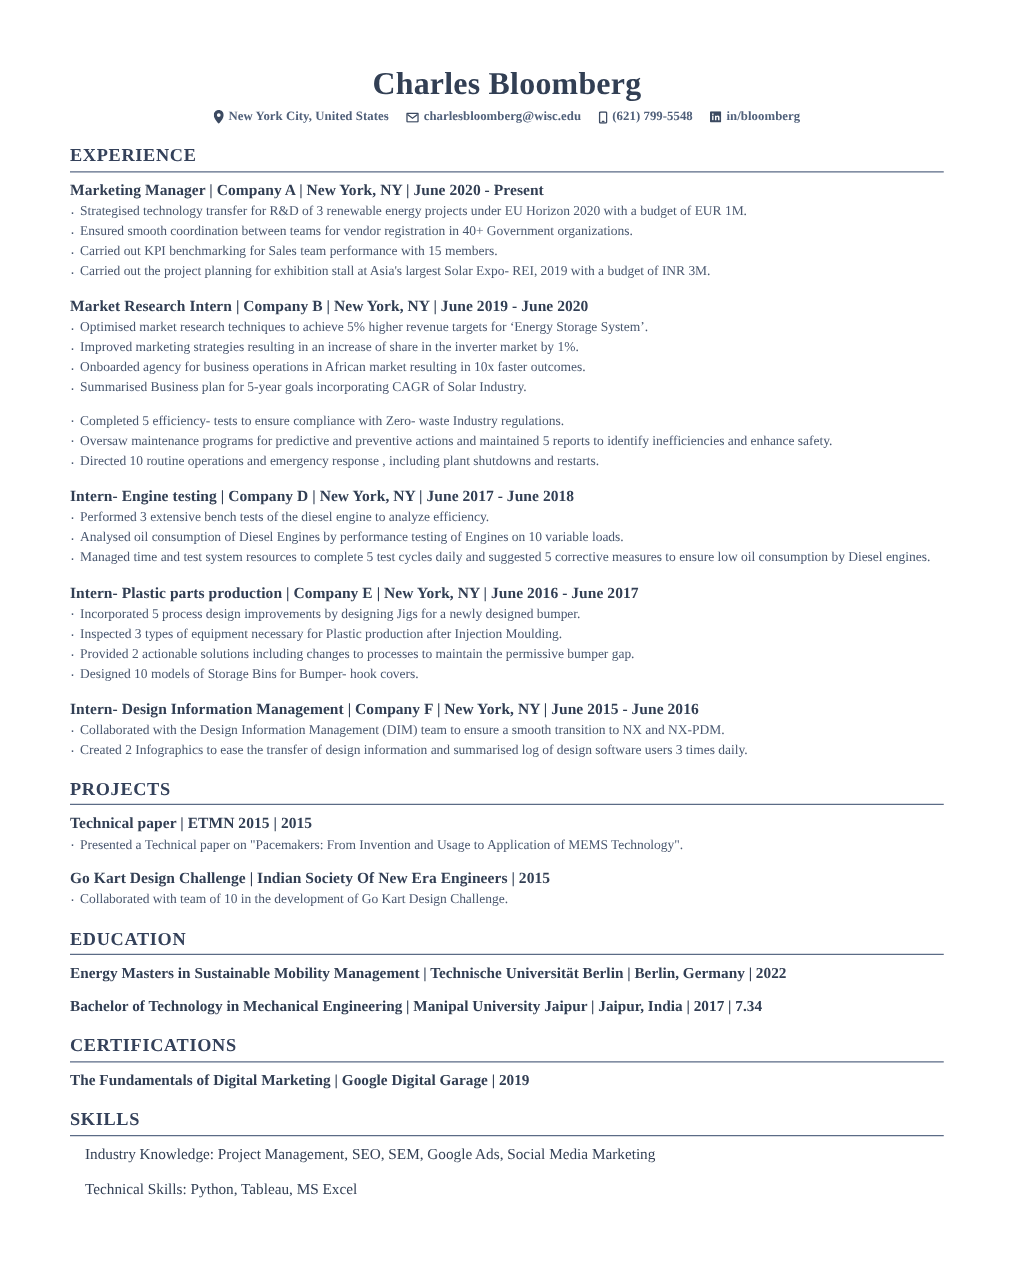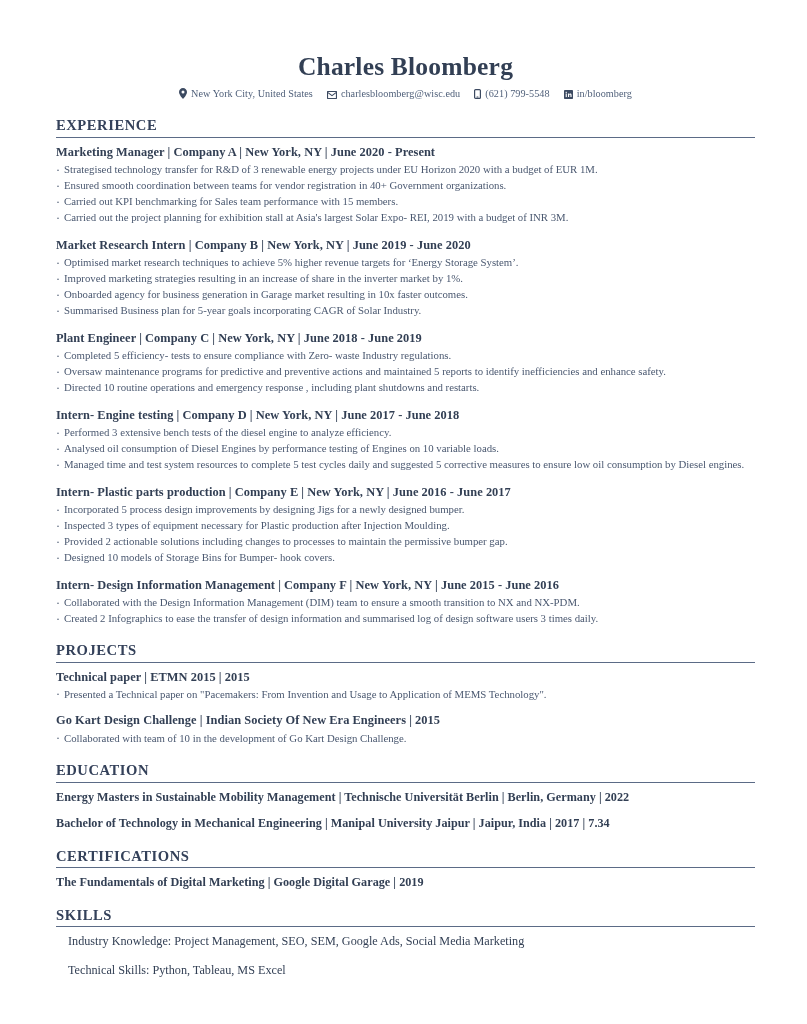--- a/index.html
+++ b/index.html
@@ -42,23 +42,24 @@
     justify-content: center;
     align-items: center;
     flex-wrap: nowrap;
     gap: 0;
     font-size: 10.2px;
     color: #50607a;
     letter-spacing: 0.05px;
   }
   .contact-item {
     display: inline-flex;
-    align-items: flex-end;
+    align-items: center;
     margin: 0 7px;
     white-space: nowrap;
+    font-weight: bold;
   }
   .contact-item .c-ico {
     display: inline-flex;
     align-items: center;
     justify-content: center;
     margin-right: 4px;
     color: #3c4a61;
     line-height: 1;
   }
   .contact-item .c-ico svg { display: block; }
@@ -209,27 +210,26 @@
         <li>Carried out KPI benchmarking for Sales team performance with 15 members.</li>
         <li>Carried out the project planning for exhibition stall at Asia's largest Solar Expo- REI, 2019 with a budget of INR 3M.</li>
       </ul>
     </div>
 
     <div class="entry">
       <div class="entry-title">Market Research Intern | Company B | New York, NY | June 2019 - June 2020</div>
       <ul class="bullets">
         <li>Optimised market research techniques to achieve 5% higher revenue targets for ‘Energy Storage System’.</li>
         <li>Improved marketing strategies resulting in an increase of share in the inverter market by 1%.</li>
-        <li>Onboarded agency for business generation in Garage market resulting in 10x faster outcomes.</li>
+        <li>Onboarded agency for business operations in African market resulting in 10x faster outcomes.</li>
         <li>Summarised Business plan for 5-year goals incorporating CAGR of Solar Industry.</li>
       </ul>
     </div>
 
     <div class="entry">
-      <div class="entry-title">Plant Engineer | Company C | New York, NY | June 2018 - June 2019</div>
       <ul class="bullets">
         <li>Completed 5 efficiency- tests to ensure compliance with Zero- waste Industry regulations.</li>
         <li>Oversaw maintenance programs for predictive and preventive actions and maintained 5 reports to identify inefficiencies and enhance safety.</li>
         <li>Directed 10 routine operations and emergency response , including plant shutdowns and restarts.</li>
       </ul>
     </div>
 
     <div class="entry">
       <div class="entry-title">Intern- Engine testing | Company D | New York, NY | June 2017 - June 2018</div>
       <ul class="bullets">

